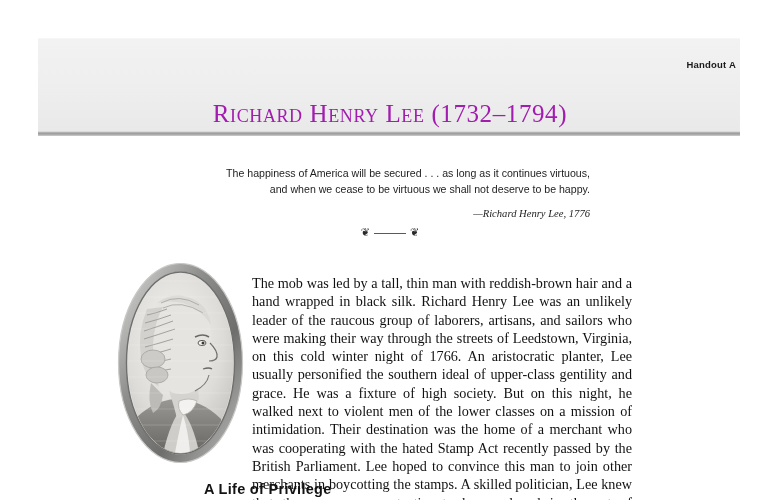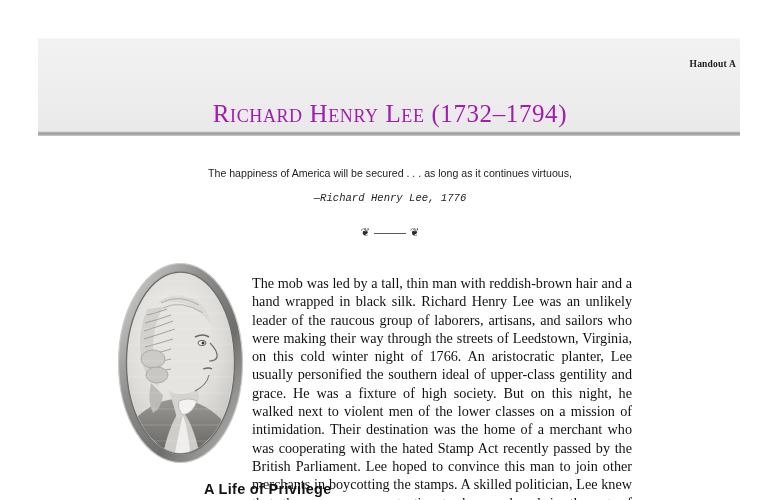--- a/index.html
+++ b/index.html
@@ -32,21 +32,21 @@
     top: 131px;
     width: 702px;
     height: 5px;
     background: linear-gradient(to bottom, #ffffff 0%, #bdbdbd 18%, #9a9a9a 55%, #cfcfcf 100%);
   }
 
   .handout-label {
     position: absolute;
     right: 44px;
     top: 59px;
-    font-family: Liberation Serif, serif;
+    font-family: Liberation Sans, sans-serif;
     font-size: 9.5px;
     font-weight: bold;
     color: #1a1a1a;
     letter-spacing: 0.2px;
   }
 
   .page-title {
     position: absolute;
     left: 0;
     right: 0;
@@ -59,31 +59,31 @@
     letter-spacing: 0.6px;
     white-space: nowrap;
   }
 
   
   .epigraph {
     position: absolute;
     left: 190px;
     top: 165px;
     width: 400px;
-    text-align: center;
+    text-align: right;
   }
   .epigraph-text {
     font-family: "Liberation Sans", sans-serif;
     font-size: 10.6px;
     line-height: 16px;
     color: #1d1d1d;
   }
   .epigraph-attr {
     margin-top: 11px;
-    font-family: Liberation Mono, monospace;
+    font-family: Liberation Serif, serif;
     font-size: 10.6px;
     font-style: italic;
     color: #1d1d1d;
   }
 
   
   .ornament {
     position: absolute;
     left: 0;
     right: 0;
@@ -150,20 +150,21 @@
 
 <div class="header-band"></div>
 <div class="header-rule"></div>
 
 <div class="handout-label">Handout A</div>
 
 <div class="page-title">Richard Henry Lee (1732–1794)</div>
 
 <div class="epigraph">
   <div class="epigraph-text">The happiness of America will be secured . . . as long as it continues virtuous,</div>
+  <div class="epigraph-text">and when we cease to be virtuous we shall not deserve to be happy.</div>
   <div class="epigraph-attr">—Richard Henry Lee, 1776</div>
 </div>
 
 <div class="ornament">
   <span class="ornament-glyph">❦</span>
   <span class="ornament-rule"></span>
   <span class="ornament-glyph">❦</span>
 </div>
 
 <div class="portrait">

